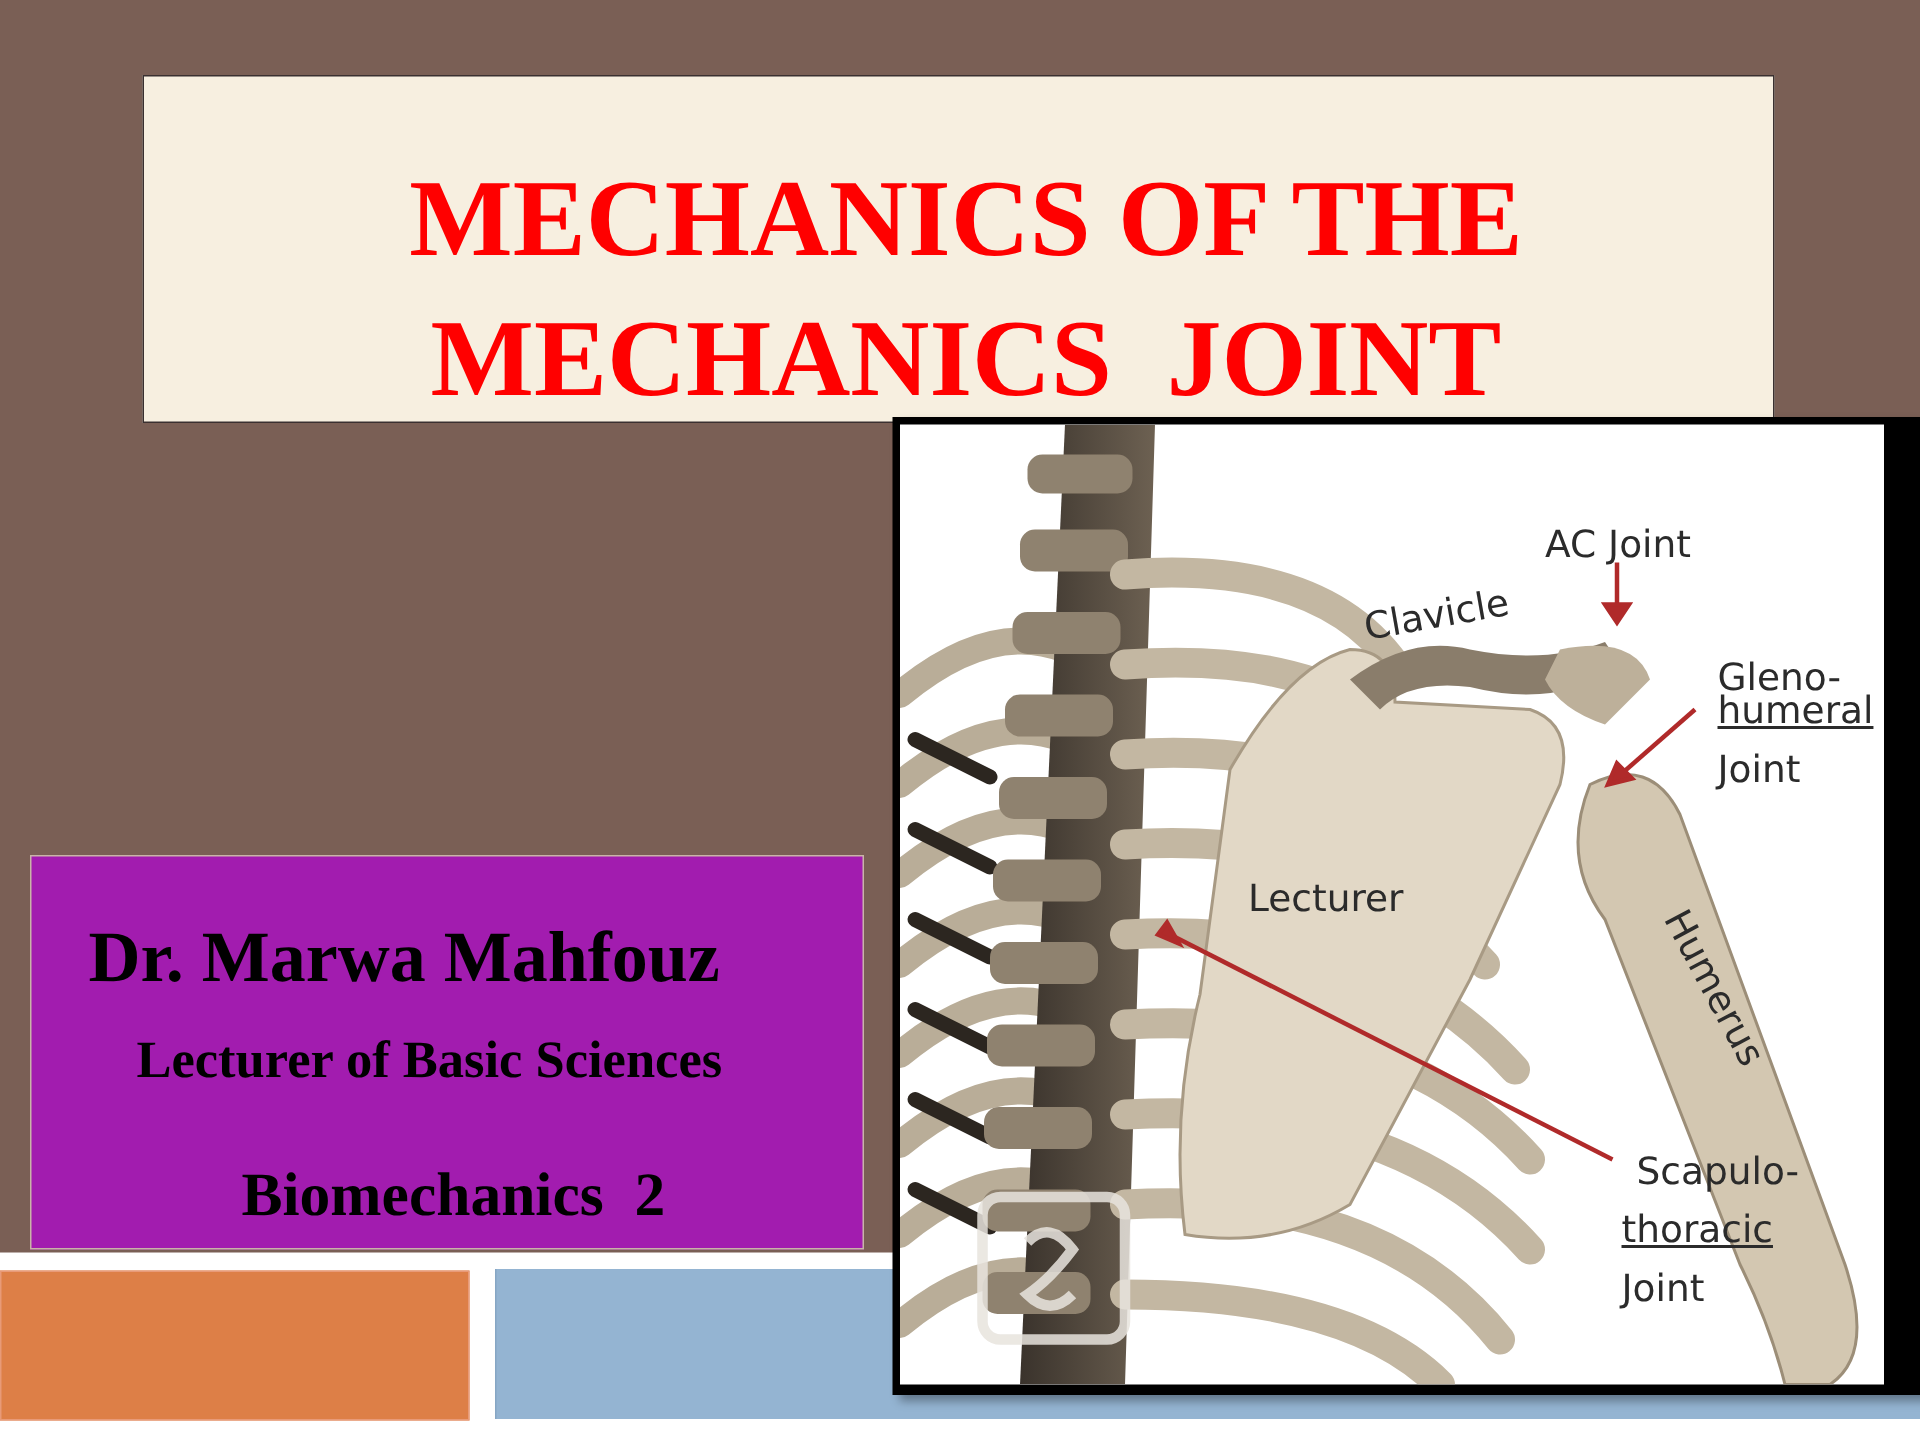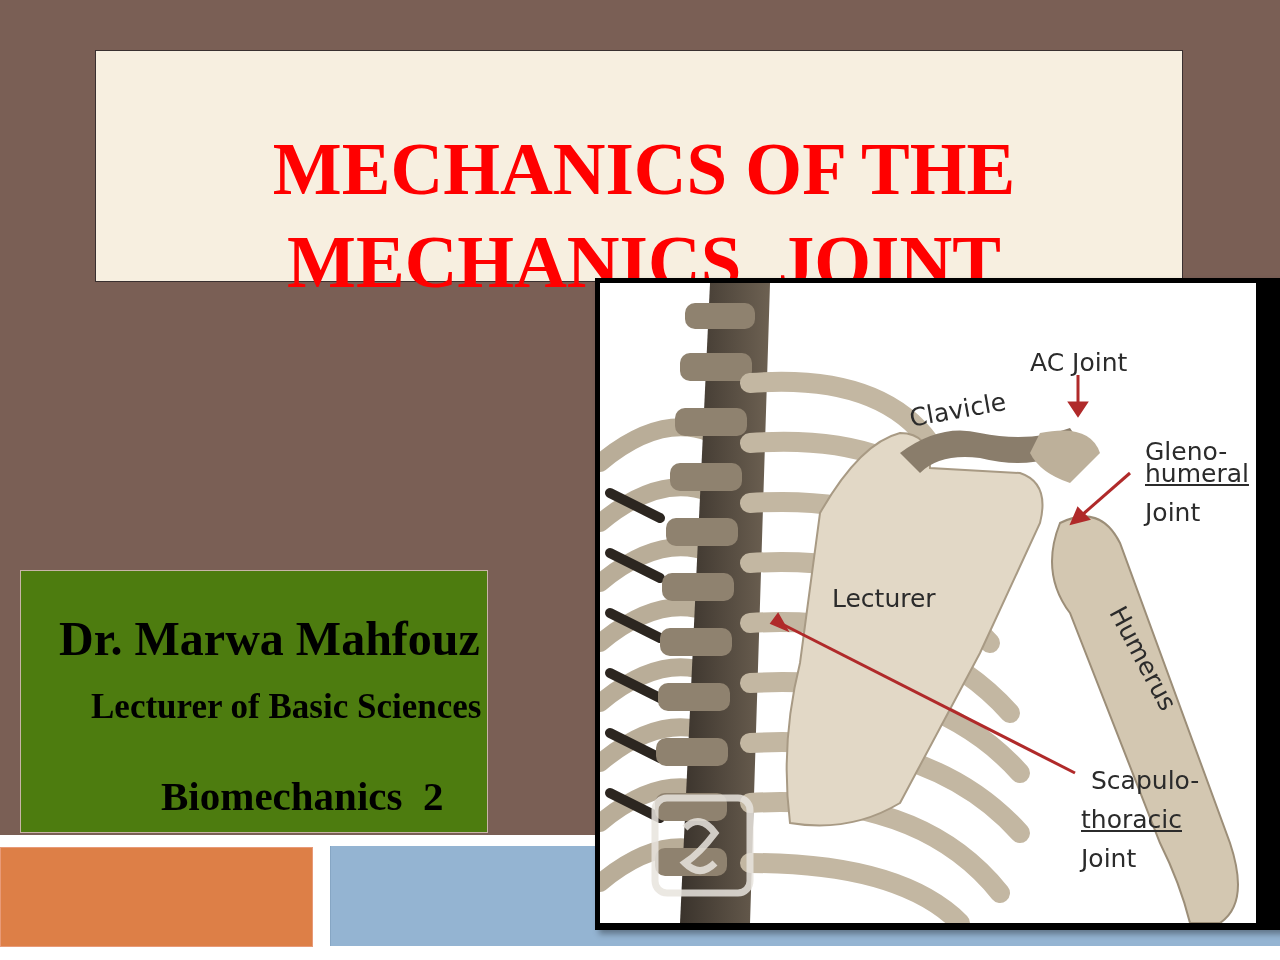--- a/index.html
+++ b/index.html
@@ -1,21 +1,21 @@
 <!DOCTYPE html>
 <html><head>
 <meta charset="utf-8">
 <style>
   html, body { margin:0; padding:0; }
   body { width:1280px; height:960px; position:relative; overflow:hidden; background:#ffffff; font-family:"Liberation Serif", serif; }
   .bg-brown { position:absolute; left:0; top:0; width:1280px; height:835px; background:#7a5f55; }
   .title-box { position:absolute; left:95px; top:50px; width:1088px; height:232px; background:#f7efe0; border:1px solid #3a3030; box-sizing:border-box; }
-  .title-text { position:absolute; left:0; top:48px; width:100%; text-align:center; color:#ff0000; font-weight:bold; font-size:73px; line-height:93px; font-family:"Liberation Serif", serif; letter-spacing:0px; padding-left:10px; box-sizing:border-box;margin-top:24px; }
+  .title-text { position:absolute; left:0; top:48px; width:100%; text-align:center; color:#ff0000; font-weight:bold; font-size:73px; line-height:93px; font-family:"Liberation Serif", serif; letter-spacing:0px; padding-left:10px; box-sizing:border-box; }
   .title-line { display:block; white-space:pre; }
-  .info-box { position:absolute; left:20px; top:570px; width:468px; height:263px; background:#4d7c0f; border:1px solid #c9b4a8; box-sizing:border-box; }
+  .info-box { position:absolute; left:20px; top:570px; width:556px; height:263px; background:#a21caf; border:1px solid #c9b4a8; box-sizing:border-box; }
   .author { position:absolute; left:38px; top:40px; font-size:48px; font-weight:bold; color:#000; white-space:nowrap; }
   .role { position:absolute; left:70px; top:116px; font-size:35px; font-weight:bold; color:#000; white-space:nowrap; }
   .course { position:absolute; left:140px; top:181px; font-size:41px; font-weight:bold; color:#000; white-space:pre;margin-top:20px; }
   .bar-orange { position:absolute; left:0; top:847px; width:313px; height:100px; background:#dd7f47; border:1px solid #e89a78; box-sizing:border-box; }
   .bar-blue { position:absolute; left:330px; top:846px; width:950px; height:100px; background:#94b4d2; border-left:1px solid #86a6c4; box-sizing:border-box; }
   .image-frame { position:absolute; left:595px; top:278px; width:728px; height:652px; background:#000; box-shadow:4px 4px 6px rgba(0,0,0,0.35); }
   .image-inner { position:absolute; left:5px; top:5px; width:656px; height:640px; background:#ffffff; overflow:hidden; }
   .image-inner svg { position:absolute; left:0; top:0; }
   .lbl { position:absolute; font-family:"DejaVu Sans", sans-serif; color:#2b2b2b; font-size:25px; line-height:31px; white-space:nowrap; }
 </style>

